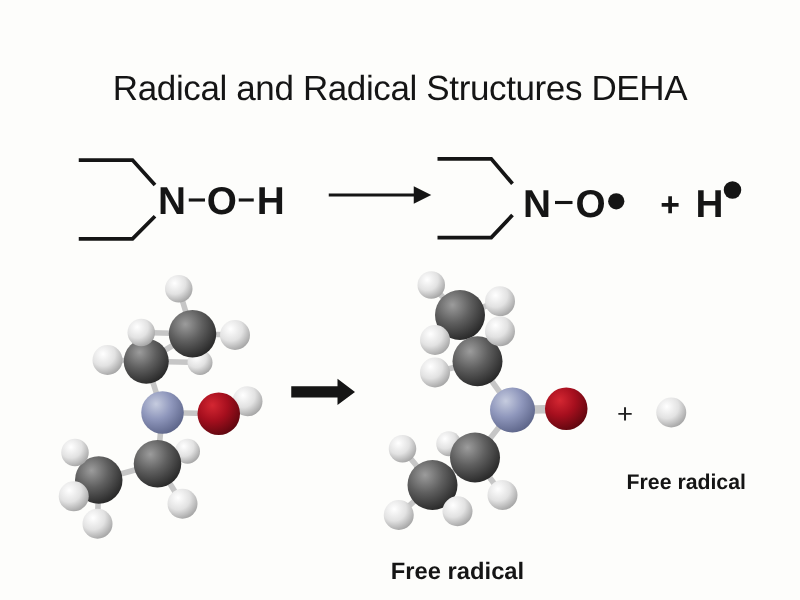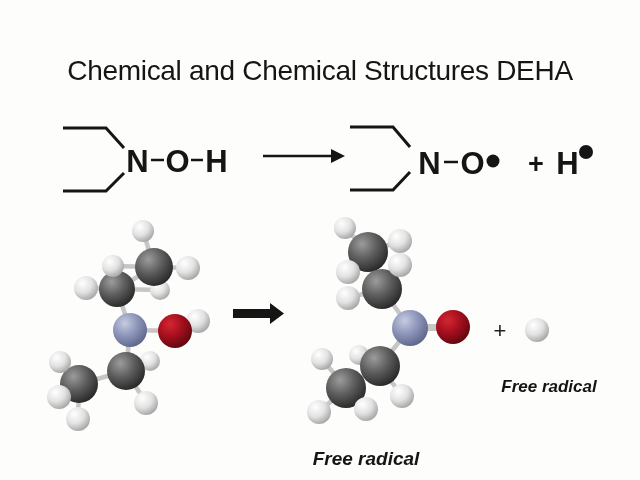--- a/index.html
+++ b/index.html
@@ -12,21 +12,21 @@
   .stage{position:absolute;left:0;top:0;width:640px;height:480px;}
   svg.layer{position:absolute;left:0;top:0;}
   .txt{
     position:absolute;transform:translate(-50%,-50%);
     white-space:nowrap;color:#151515;line-height:1;
   }
   .title{font-size:28px;letter-spacing:-0.3px;}
   .atom-letter{font-size:31px;font-weight:bold;letter-spacing:-1px;}
   .plus-formula{font-size:27px;font-weight:bold;}
   .plus-3d{font-size:22px;font-weight:normal;color:#222;}
-  .fr-label{font-weight:bold;font-style:italic;}
+  .fr-label{font-weight:bold;}
   .fr-bottom{font-size:19px;}
   .fr-right{font-size:17px;}
 </style>
 </head>
 <body>
 
 <div class="stage">
 
   <svg class="layer" width="640" height="480" viewBox="0 0 640 480">
     <defs>
@@ -148,21 +148,21 @@
           <circle cx="319" cy="412" r="12" fill="url(#g-H)"></circle>
           <circle cx="366" cy="409" r="12" fill="url(#g-H)"></circle>
           <circle cx="402" cy="396" r="12" fill="url(#g-H)"></circle>
         </g>
         <g>
           <circle cx="537" cy="330" r="12" fill="url(#g-H)"></circle>
         </g>
       </g>
   </svg>
 
-  <div class="txt title" style="left:320px;top:71px;">Chemical and Chemical Structures DEHA</div>
+  <div class="txt title" style="left:320px;top:71px;">Radical and Radical Structures DEHA</div>
 
   <div class="txt atom-letter" style="left:137px;top:161px;">N</div>
   <div class="txt atom-letter" style="left:177px;top:161px;">O</div>
   <div class="txt atom-letter" style="left:216px;top:161px;">H</div>
 
   <div class="txt atom-letter" style="left:429px;top:163px;">N</div>
   <div class="txt atom-letter" style="left:472px;top:163px;">O</div>
   <div class="txt plus-formula" style="left:536px;top:164px;">+</div>
   <div class="txt atom-letter" style="left:567px;top:163px;">H</div>
 

